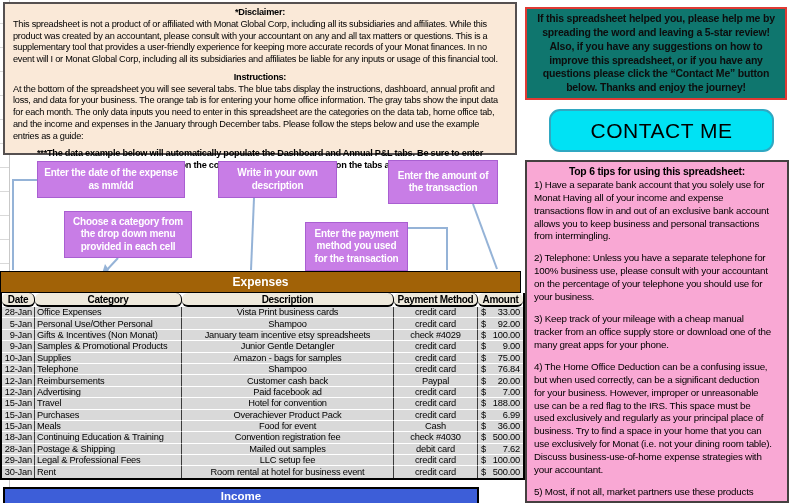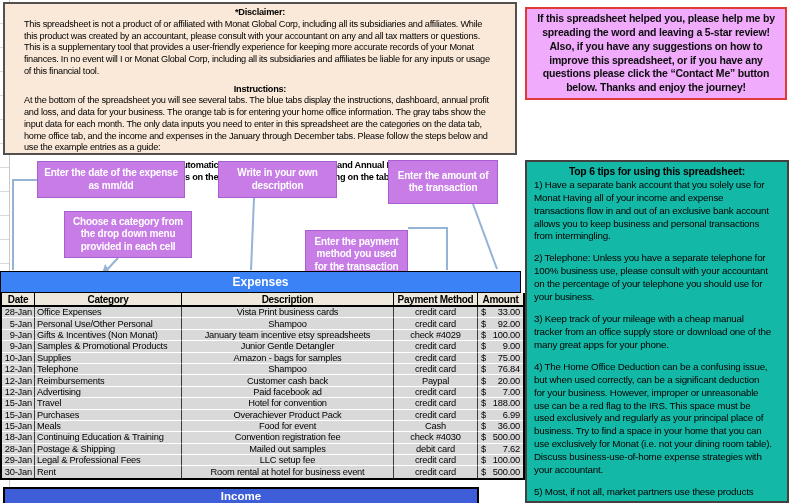--- a/index.html
+++ b/index.html
@@ -7,79 +7,79 @@
   body { font-family:"Liberation Sans", sans-serif; }
   .screen{ position:relative; width:794px; height:503px; background:#ffffff; overflow:hidden; }
 
   
   .grid-strip{ position:absolute; left:0; top:0; width:10px; height:503px;
     border-right:1px solid #c9c9c9;
     background:repeating-linear-gradient(to bottom, #ffffff 0 23px, #d9d9d9 23px 24px); }
 
   
   .disclaimer{ position:absolute; left:3px; top:2px; width:514px; height:153px;
-    background:#fae9d8; border:2px solid #555050; padding:3px 19px;
+    background:#fae9d8; border:2px solid #555050; padding:3px 8px;
     font-size:9.2px; line-height:1.28; letter-spacing:-0.25px; color:#000; }
   .disclaimer .hdr{ text-align:center; font-weight:bold; }
   .disclaimer .body-center{ text-align:left; }
   .disclaimer .body-left{ text-align:left; }
   .disclaimer .gap{ height:6px; }
   .disclaimer .note{ text-align:center; font-weight:bold; padding:0 14px; }
 
   
   svg.connectors{ position:absolute; left:0; top:0; pointer-events:none; }
 
   
   .callout{ position:absolute; background:#c87de6; border:1px solid #a95fd1;
     color:#ffffff; font-weight:bold; font-size:10px; line-height:1.22; text-align:center;
     display:flex; align-items:center; justify-content:center; padding:2px 4px; letter-spacing:-0.2px; }
   .co-date{ left:37px; top:161px; width:148px; height:37px; }
   .co-desc{ left:218px; top:161px; width:119px; height:37px; }
   .co-amt{ left:388px; top:160px; width:110px; height:44px; }
   .co-cat{ left:64px; top:211px; width:128px; height:47px; }
-  .co-pay{ left:305px; top:230px; width:103px; height:49px; }
+  .co-pay{ left:305px; top:222px; width:103px; height:49px; }
 
   
   .exp-wrap{ position:absolute; left:0; top:271px; width:521px; }
-  .exp-title{ height:22px; background:#3b82f6; border:1px solid #000;
+  .exp-title{ height:22px; background:#a16207; border:1px solid #000;
     color:#ffffff; font-weight:bold; font-size:12px;
     display:flex; align-items:center; justify-content:center; }
   table.exp{ width:521px; border-collapse:separate; border-spacing:0; table-layout:fixed;
     border-left:2px solid #000; border-right:2px solid #000; border-bottom:2px solid #000; }
   table.exp col.c-date{ width:33px; } table.exp col.c-cat{ width:147px; }
   table.exp col.c-desc{ width:212px; } table.exp col.c-pay{ width:84px; }
   table.exp col.c-amt{ width:45px; }
   table.exp th{ background:#eee9dc; font-weight:bold; font-size:10px; letter-spacing:-0.3px;
     border-right:1px solid #000; border-bottom:2px solid #000; height:14px; padding:0 1px;
-    text-align:center; overflow:hidden; white-space:nowrap; }
+    text-align:center; overflow:hidden; white-space:nowrap;border-radius:6px; }
   table.exp th:last-child{ border-right:none; }
   table.exp td{ background:#d9d9d9; font-size:9.3px; letter-spacing:-0.2px; color:#000;
     border-right:1px solid #3a3a3a; border-bottom:1.5px solid #ffffff; height:11.4px;
     padding:0 2px; overflow:hidden; white-space:nowrap; }
   table.exp td:last-child{ border-right:none; }
   table.exp tr:last-child td{ border-bottom:none; }
   td.al-r{ text-align:right; } td.al-l{ text-align:left; } td.al-c{ text-align:center; }
   .amt-flex{ display:flex; justify-content:space-between; align-items:center; padding:0 1px; }
 
   
   .income-bar{ position:absolute; left:3px; top:487px; width:476px; height:22px;
     background:#3d5ed8; border:2px solid #000; color:#fff; font-weight:bold; font-size:11.5px;
     display:flex; justify-content:center; padding-top:1px; }
 
   
   .review-box{ position:absolute; left:525px; top:7px; width:262px; height:93px;
-    background:#f0abfc; border:2px solid #e03a34; color:#0d0d0d;
+    background:#0f766e; border:2px solid #e03a34; color:#0d0d0d;
     font-weight:bold; font-size:10.5px; line-height:1.33; letter-spacing:-0.2px;
     text-align:center; display:flex; align-items:center; padding:2px 5px; }
   .contact-btn{ position:absolute; left:549px; top:109px; width:225px; height:43px;
     background:#00e2f4; border:2px solid #2fa8c2; border-radius:11px;
     color:#000; font-size:21px; letter-spacing:0.5px;
     display:flex; align-items:center; justify-content:center; cursor:pointer; }
   .tips-box{ position:absolute; left:525px; top:160px; width:264px; height:343px;
-    background:#14b8a6; border:2px solid #454040; color:#000;
+    background:#f9a8d4; border:2px solid #454040; color:#000;
     font-size:9.8px; line-height:1.32; letter-spacing:-0.22px; padding:3px 7px; overflow:hidden; }
   .tips-box .tips-title{ text-align:center; font-weight:bold; font-size:10.4px; }
   .tips-box p{ margin:0 8px 9px 0; }
 </style>
 </head>
 <body>
 
 <div class="screen">
 
   <div class="grid-strip"></div>
@@ -322,20 +322,21 @@
       </tbody>
     </table>
   </div>
 
   <div class="income-bar">Income</div>
 
   <div class="review-box">
     <span>If this spreadsheet helped you, please help me by spreading the word and leaving a 5-star review!  Also, if you have any suggestions on how to improve this spreadsheet, or if you have any questions please click the  “Contact Me” button below.  Thanks and enjoy the journey!</span>
   </div>
 
+  <div class="contact-btn">CONTACT ME</div>
 
   <div class="tips-box">
     <div class="tips-title">Top 6 tips for using this spreadsheet:</div>
     <p>1)  Have a separate bank account that you solely use for Monat  Having all of your income and expense transactions flow in and out of an exclusive bank account allows you to keep business and personal transactions from intermingling.</p>
     <p>2)  Telephone: Unless you have a separate telephone for 100% business use, please consult with your accountant on the percentage of your telephone you should use for your business.</p>
     <p>3)  Keep track of your mileage with a cheap manual tracker from an office supply store or download one of the many great apps for your phone.</p>
     <p>4)  The Home Office Deduction can be a confusing issue, but when used correctly, can be a significant deduction for your business.  However, improper or unreasonable use can be a red flag to the IRS.  This space must be used exclusively and regularly as your principal place of business.  Try to find a space in your home that you can use exclusively for Monat (i.e. not your dining room table).  Discuss business-use-of-home expense strategies with your accountant.</p>
     <p>5)  Most, if not all, market partners use these products personally to help “advertise” the business.  However, personal use of these products is almost never tax deductible.  Therefore, these are included as both expenses</p>
   </div>
 

